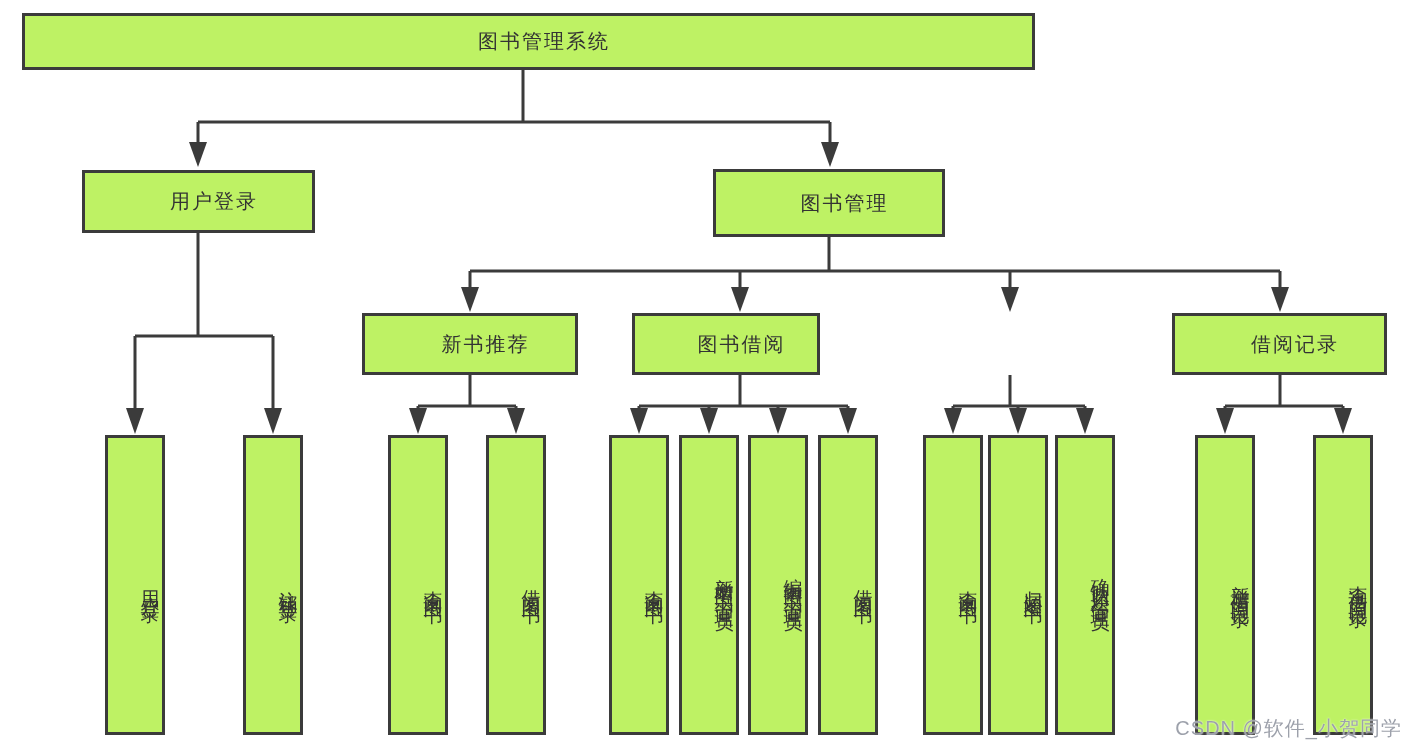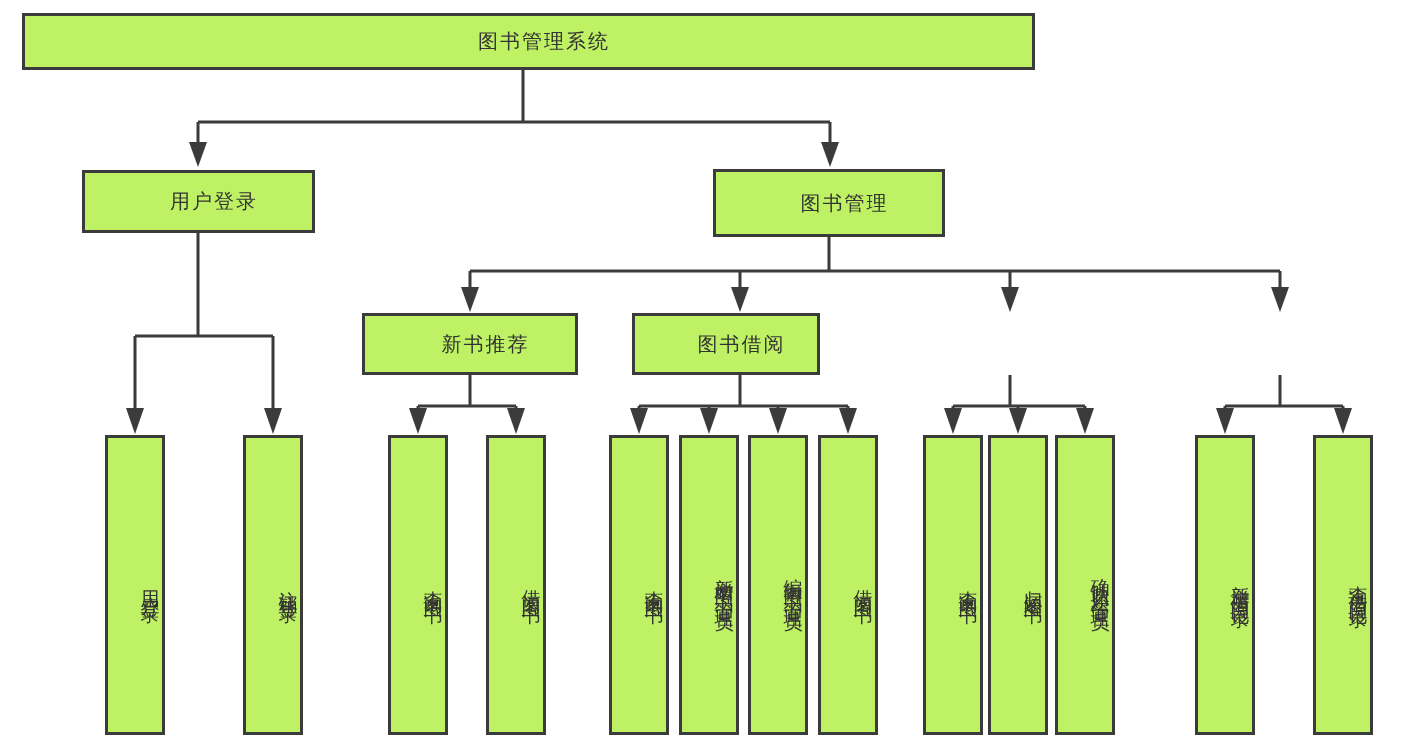--- a/index.html
+++ b/index.html
@@ -108,20 +108,23 @@
   <div class="node h" style="left:713px; top:169px; width:232px; height:68px;">
     <span>图书管理</span>
   </div>
 
   <div class="node h" style="left:362px; top:313px; width:216px; height:62px;">
     <span>新书推荐</span>
   </div>
   <div class="node h" style="left:632px; top:313px; width:188px; height:62px;">
     <span>图书借阅</span>
   </div>
+  <div class="node h" style="left:1172px; top:313px; width:215px; height:62px;">
+    <span>借阅记录</span>
+  </div>
 
   <div class="node v" style="left:105px; top:435px; width:60px; height:300px;">
     <span class="v-text">用户登录</span>
   </div>
   <div class="node v" style="left:243px; top:435px; width:60px; height:300px;">
     <span class="v-text">注销登录</span>
   </div>
 
   <div class="node v" style="left:388px; top:435px; width:60px; height:300px;">
     <span class="v-text">查询图书</span>
@@ -153,14 +156,15 @@
     <span class="v-text">确认归还（管理员）</span>
   </div>
 
   <div class="node v" style="left:1195px; top:435px; width:60px; height:300px;">
     <span class="v-text">新增借阅记录</span>
   </div>
   <div class="node v" style="left:1313px; top:435px; width:60px; height:300px;">
     <span class="v-text">查询借阅记录</span>
   </div>
 
+  <div class="watermark">CSDN @软件_小贺同学</div>
 
 </div>
 
 </body></html>

